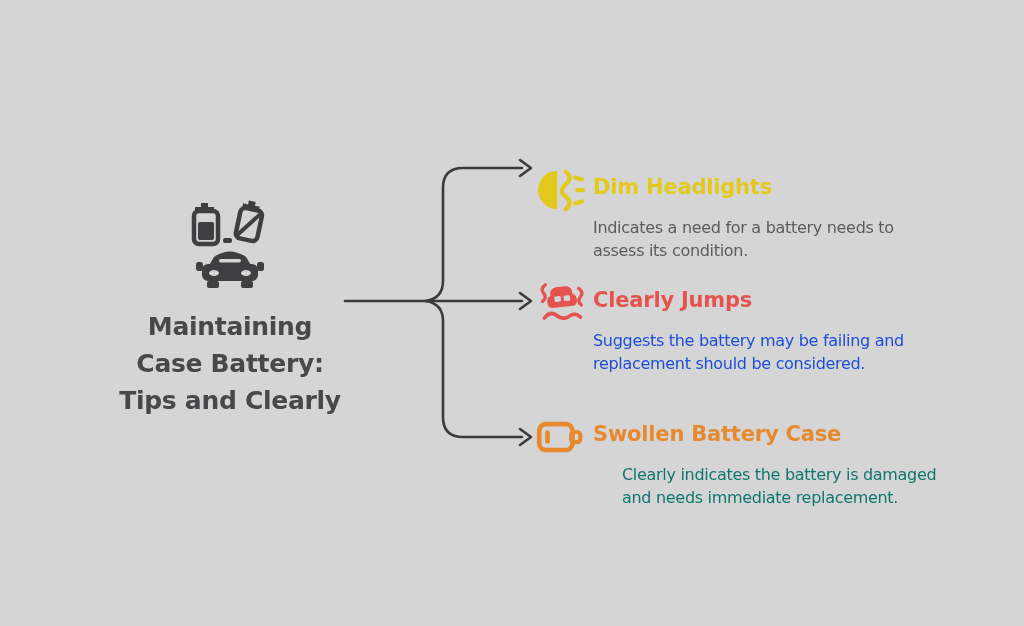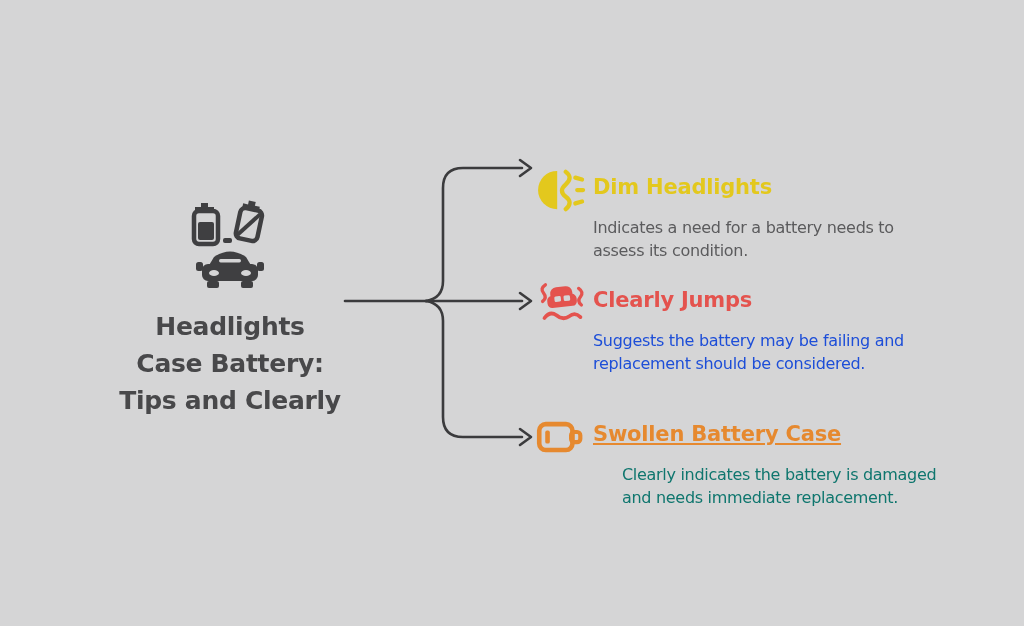--- a/index.html
+++ b/index.html
@@ -77,21 +77,21 @@
       <rect x="6" y="62" width="7" height="9" rx="2.5" fill="currentColor"></rect>
       <rect x="67" y="62" width="7" height="9" rx="2.5" fill="currentColor"></rect>
       <rect x="29" y="59" width="22" height="3.5" rx="1.7" fill="#d5d5d6"></rect>
       <ellipse cx="24" cy="73" rx="5" ry="3" fill="#d5d5d6"></ellipse>
       <ellipse cx="56" cy="73" rx="5" ry="3" fill="#d5d5d6"></ellipse>
       <rect x="17" y="81" width="12" height="7" rx="2" fill="currentColor"></rect>
       <rect x="51" y="81" width="12" height="7" rx="2" fill="currentColor"></rect>
     </svg>
   </div>
   <div class="center-title" style="color: rgb(72, 72, 74);">
-    <div>Headlights</div>
+    <div>Maintaining</div>
     <div>Case Battery:</div>
     <div>Tips and Clearly</div>
   </div>
 
   <div class="item" id="item-0">
     <div class="item-icon" style="color: rgb(227, 200, 29);">
       <svg viewBox="0 0 52 46" width="50" height="44">
         <path d="M22,2 A20,20 0 0 0 22,42 Z" fill="currentColor"></path>
         <path d="M31,3 q8,6 0,13 q-8,7 0,13 q8,6 0,13" fill="none" stroke="currentColor" stroke-width="4.5" stroke-linecap="round"></path>
         <path d="M41,9 l7,2 M43,22 l6,0 M41,36 l7,-2" fill="none" stroke="currentColor" stroke-width="4.5" stroke-linecap="round"></path>
@@ -120,17 +120,17 @@
   </div>
 
   <div class="item" id="item-2">
     <div class="item-icon" style="color: rgb(230, 137, 47);">
       <svg viewBox="0 0 52 38" width="48" height="36">
         <rect x="3.5" y="4" width="36" height="28" rx="7" fill="none" stroke="currentColor" stroke-width="5"></rect>
         <rect x="38" y="12.5" width="10" height="11" rx="3.5" fill="none" stroke="currentColor" stroke-width="4.5"></rect>
         <rect x="10" y="11" width="5" height="14" rx="2" fill="currentColor"></rect>
       </svg>
     </div>
-    <div class="item-title" style="color: rgb(230, 137, 47); text-decoration: underline;">Swollen Battery Case</div>
+    <div class="item-title" style="color: rgb(230, 137, 47);">Swollen Battery Case</div>
     <div class="item-desc" style="color: #0f766e; margin-left: 29px;">Clearly indicates the battery is damaged and needs immediate replacement.</div>
   </div>
 
 </div>
 
 </body></html>

